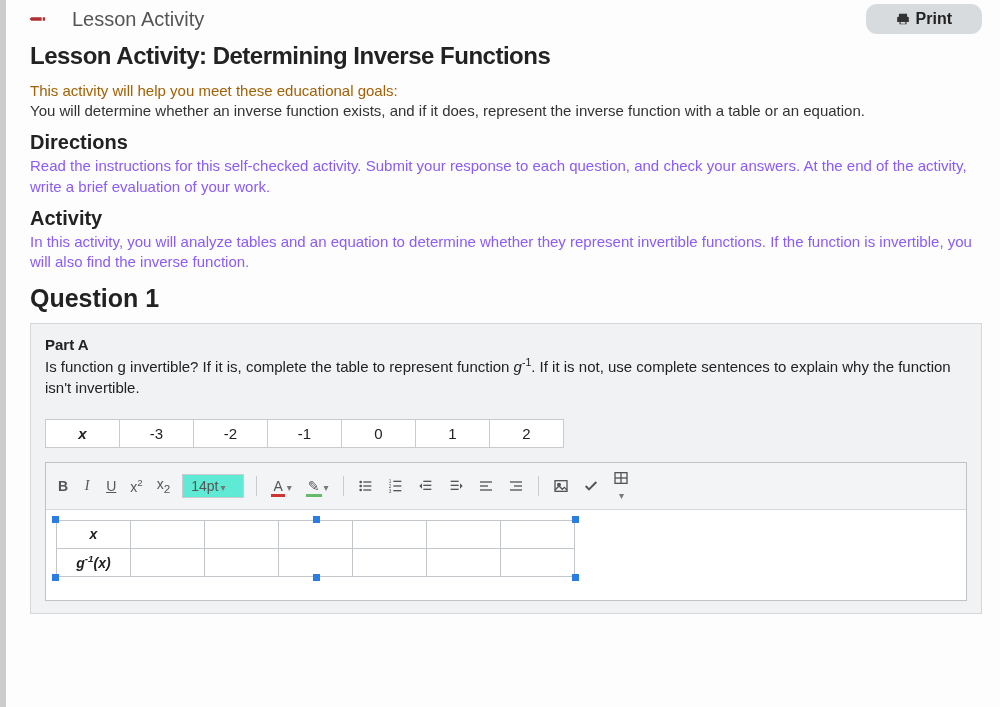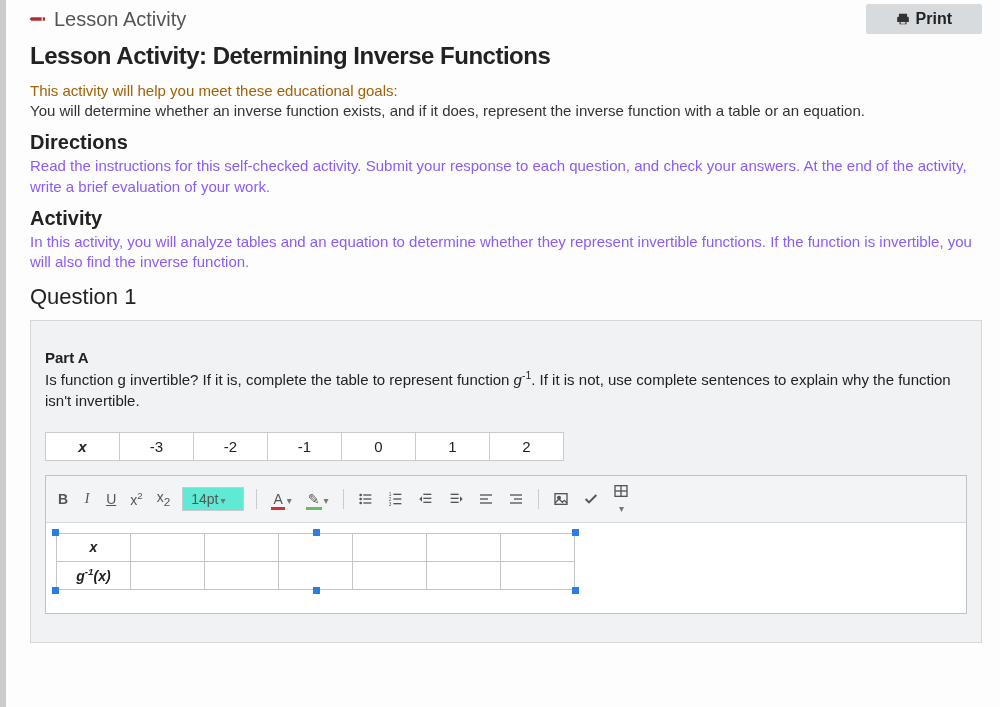--- a/index.html
+++ b/index.html
@@ -19,52 +19,52 @@
   }
   .top-bar {
     display: flex;
     justify-content: space-between;
     align-items: center;
     margin-bottom: 8px;
   }
   .crumb {
     display: flex;
     align-items: center;
-    gap: 8px;
+    gap: 26px;
     color: #555;
     font-size: 20px;
   }
   .pencil-icon {
     width: 16px; height: 16px;
     color: #b03030;
     transform: rotate(45deg);
   }
   .print-btn {
     background: #d7dbde;
     padding: 6px 30px;
     font-size: 16px;
     font-weight: bold;
     color: #222;
     display: flex;
     align-items: center;
     gap: 6px;
     cursor: pointer;
-    border-radius: 2px;
+    border-radius: 11px;
   }
   .print-icon { width:14px; height:14px; }
   h1 { font-size: 24px; font-weight: 900; margin-bottom: 12px; letter-spacing:-0.5px;}
   .intro { font-size: 15px; color:#a16207; margin-bottom:2px;}
   .intro2 { font-size: 15px; color:#333; margin-bottom:10px; line-height:1.35;}
   h2 { font-size: 20px; font-weight: 900; margin-top:8px; margin-bottom:2px;}
   .para { font-size:15px; color:#8b5cf6; margin-bottom:10px; line-height:1.35;}
-  h3.q { font-size: 22px; font-weight:400; margin-top:12px; margin-bottom:10px;}
+  h3.q { font-size: 25px; font-weight:700; margin-top:12px; margin-bottom:10px;}
   .question-box {
     background:#f1f2f4;
     border:1px solid #d5d7d9;
-    padding:28px 14px;
+    padding:12px 14px;
     margin-top:4px;
   }
   .part-label { font-weight:900; font-size:15px; margin-bottom:2px;}
   .part-text { font-size:15px; line-height:1.35; margin-bottom:21px;}
   sup { font-size:0.7em; vertical-align: super;}
   table.data {
     border-collapse: collapse;
     background:#fff;
     margin-bottom:14px;
   }

